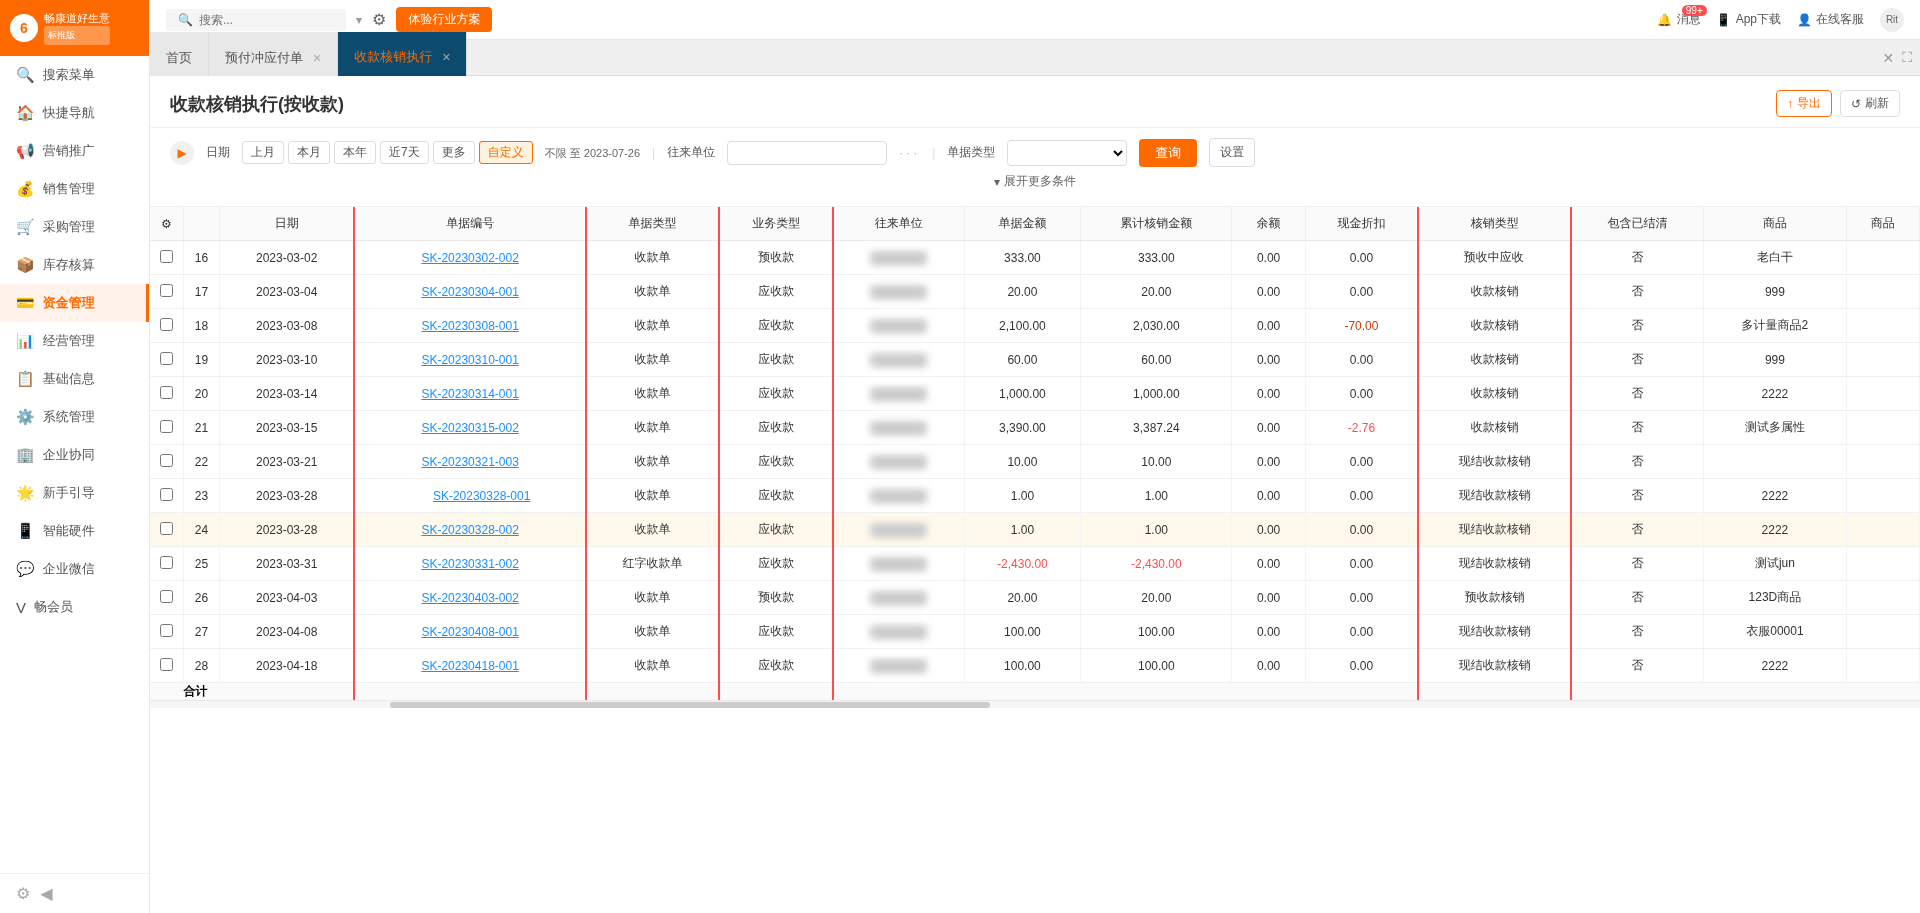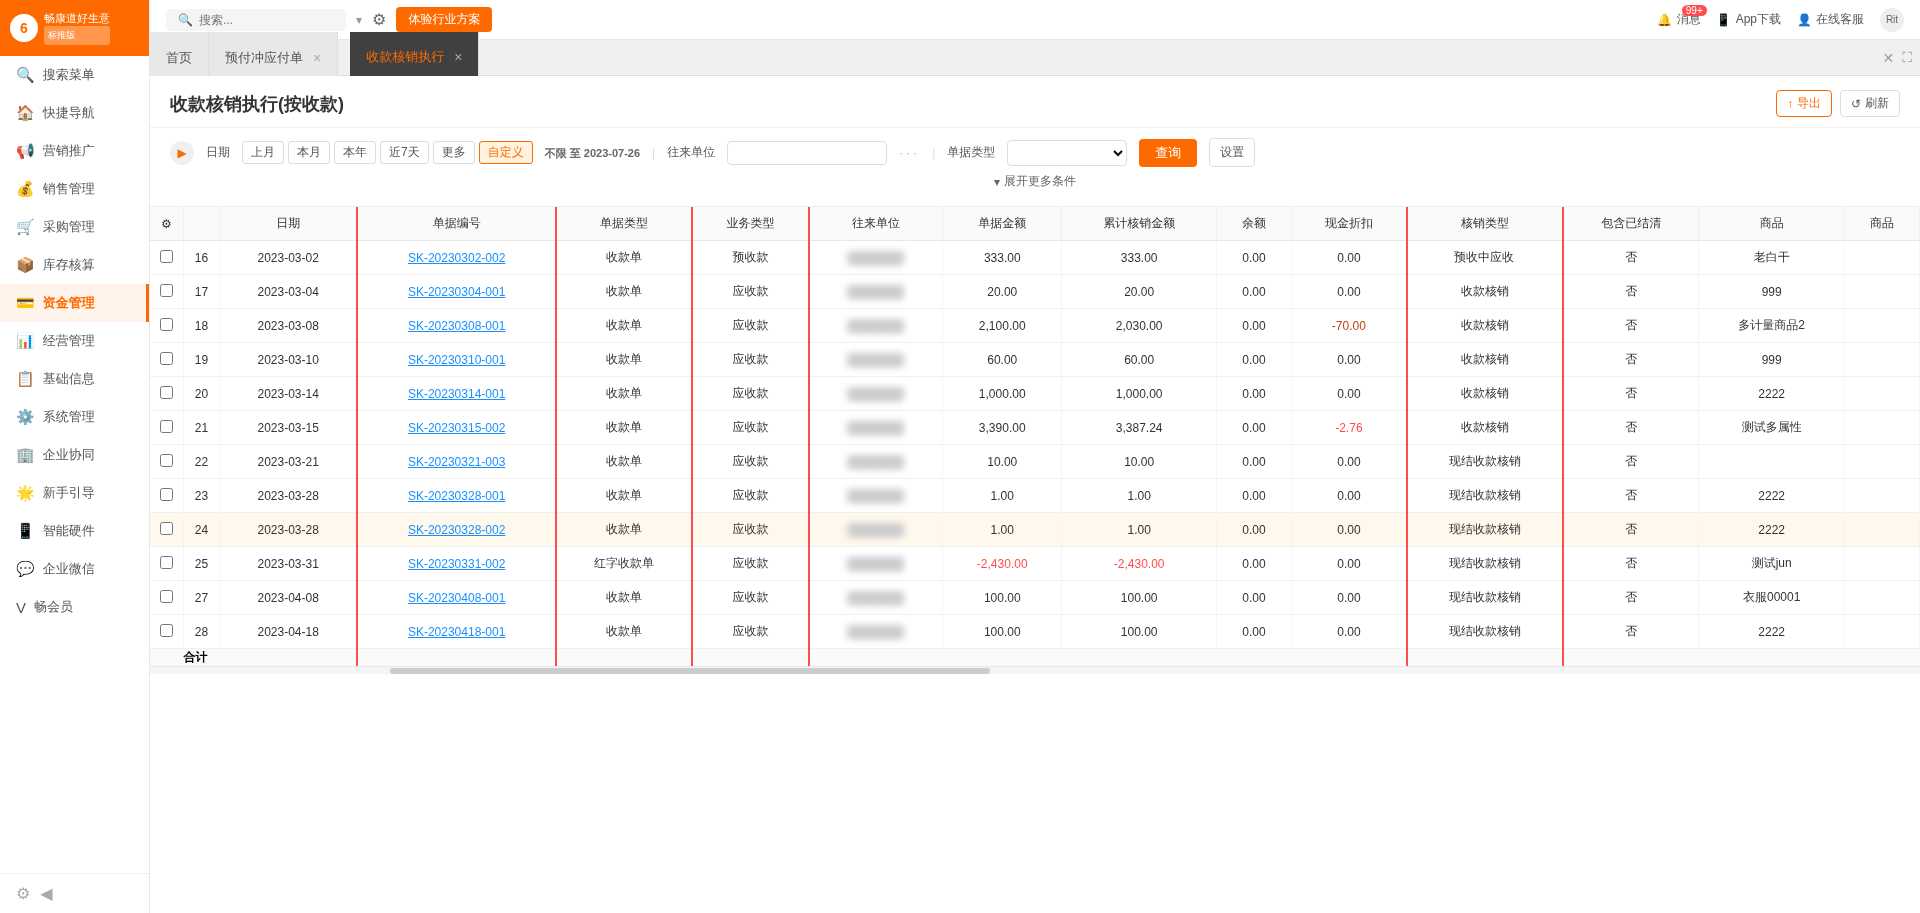--- a/index.html
+++ b/index.html
@@ -31,21 +31,21 @@
     .topbar-right { margin-left: auto; display: flex; align-items: center; gap: 16px; }
     .topbar-notification { display: flex; align-items: center; gap: 4px; font-size: 12px; color: #555; cursor: pointer; position: relative; }
     .notification-badge { background: #ff4d4f; color: #fff; border-radius: 10px; font-size: 10px; padding: 0 4px; position: absolute; top: -6px; right: -6px; }
     .topbar-app { display: flex; align-items: center; gap: 4px; font-size: 12px; color: #555; cursor: pointer; }
     .topbar-service { display: flex; align-items: center; gap: 4px; font-size: 12px; color: #555; cursor: pointer; }
     .topbar-user { background: #eee; border-radius: 50%; width: 24px; height: 24px; display: flex; align-items: center; justify-content: center; font-size: 10px; color: #666; }
 
     
     .tabbar { background: #f0f0f0; display: flex; align-items: center; height: 36px; border-bottom: 1px solid #ddd; }
     .tab { display: flex; align-items: center; gap: 6px; padding: 0 16px; height: 52px; cursor: pointer; font-size: 13px; color: #555; border-right: 1px solid #ddd; background: #e8e8e8; }
-    .tab.active { background: #404040; color: #ff6a00; border-bottom: 2px solid #fff; margin-left: 12px; }
+    .tab.active { background: #0c4a6e; color: #ff6a00; border-bottom: 2px solid #fff; }
     .tab-close { color: #aaa; font-size: 14px; margin-left: 4px; }
     .tabbar-right { margin-left: auto; display: flex; align-items: center; padding-right: 8px; gap: 8px; }
     .tabbar-icon { color: #999; font-size: 14px; cursor: pointer; }
 
     
     .page-header { background: #fff; padding: 14px 20px 10px; display: flex; align-items: center; justify-content: space-between; border-bottom: 1px solid #f0f0f0; }
     .page-title { font-size: 18px; font-weight: bold; color: #333; }
     .page-actions { display: flex; gap: 8px; }
     .btn-export { display: flex; align-items: center; gap: 4px; padding: 4px 10px; border: 1px solid #ff6a00; color: #ff6a00; border-radius: 4px; background: #fff; cursor: pointer; font-size: 12px; }
     .btn-refresh { display: flex; align-items: center; gap: 4px; padding: 4px 10px; border: 1px solid #ddd; color: #555; border-radius: 4px; background: #fff; cursor: pointer; font-size: 12px; }
@@ -230,21 +230,21 @@
       <button class="filter-collapse-btn">▶</button>
       <span class="filter-label">日期</span>
       <div class="filter-date-options">
         <button class="filter-date-btn">上月</button>
         <button class="filter-date-btn">本月</button>
         <button class="filter-date-btn">本年</button>
         <button class="filter-date-btn">近7天</button>
         <button class="filter-date-btn">更多</button>
         <button class="filter-date-btn custom">自定义</button>
       </div>
-      <div style="display:flex;flex-direction:column;font-weight:bold;">
+      <div style="display:flex;flex-direction:column;">
         <span class="filter-date-range">不限 至 2023-07-26</span>
       </div>
       <span class="filter-separator">|</span>
       <span class="filter-label">往来单位</span>
       <input class="filter-input" style="width: 160px;">
       <span class="filter-dots">···</span>
       <span class="filter-separator">|</span>
       <span class="filter-label">单据类型</span>
       <select class="filter-select">
         <option></option>
@@ -398,21 +398,21 @@
             <td>0.00</td>
             <td style="border-left:2px solid #ff4d4f;border-right:2px solid #ff4d4f;">现结收款核销</td>
             <td>否</td>
             <td></td>
             <td></td>
           </tr>
           <tr>
             <td><input type="checkbox" style=""></td>
             <td>23</td>
             <td>2023-03-28</td>
-            <td style="border-left:2px solid #ff4d4f;border-right:2px solid #ff4d4f;"><a class="link-cell">SK-20230328-001</a></td>
+            <td style="border-left:2px solid #ff4d4f;border-right:2px solid #ff4d4f;padding-left:33px;"><a class="link-cell">SK-20230328-001</a></td>
             <td>收款单</td>
             <td style="border-left:2px solid #ff4d4f;border-right:2px solid #ff4d4f;">应收款</td>
             <td><span class="blur">██████</span></td>
             <td>1.00</td>
             <td>1.00</td>
             <td>0.00</td>
             <td>0.00</td>
             <td style="border-left:2px solid #ff4d4f;border-right:2px solid #ff4d4f;">现结收款核销</td>
             <td>否</td>
             <td>2222</td>
@@ -443,20 +443,37 @@
             <td>红字收款单</td>
             <td style="border-left:2px solid #ff4d4f;border-right:2px solid #ff4d4f;">应收款</td>
             <td><span class="blur">██████</span></td>
             <td style="color: rgb(255, 77, 79);">-2,430.00</td>
             <td style="color: rgb(255, 77, 79);">-2,430.00</td>
             <td>0.00</td>
             <td>0.00</td>
             <td style="border-left:2px solid #ff4d4f;border-right:2px solid #ff4d4f;">现结收款核销</td>
             <td>否</td>
             <td>测试jun</td>
+            <td></td>
+          </tr>
+          <tr>
+            <td><input type="checkbox" style=""></td>
+            <td>26</td>
+            <td>2023-04-03</td>
+            <td style="border-left:2px solid #ff4d4f;border-right:2px solid #ff4d4f;"><a class="link-cell">SK-20230403-002</a></td>
+            <td>收款单</td>
+            <td style="border-left:2px solid #ff4d4f;border-right:2px solid #ff4d4f;">预收款</td>
+            <td><span class="blur">██████</span></td>
+            <td>20.00</td>
+            <td>20.00</td>
+            <td>0.00</td>
+            <td>0.00</td>
+            <td style="border-left:2px solid #ff4d4f;border-right:2px solid #ff4d4f;">预收款核销</td>
+            <td>否</td>
+            <td>123D商品</td>
             <td></td>
           </tr>
           <tr>
             <td><input type="checkbox" style=""></td>
             <td>27</td>
             <td>2023-04-08</td>
             <td style="border-left:2px solid #ff4d4f;border-right:2px solid #ff4d4f;"><a class="link-cell">SK-20230408-001</a></td>
             <td>收款单</td>
             <td style="border-left:2px solid #ff4d4f;border-right:2px solid #ff4d4f;">应收款</td>
             <td><span class="blur">██████</span></td>

